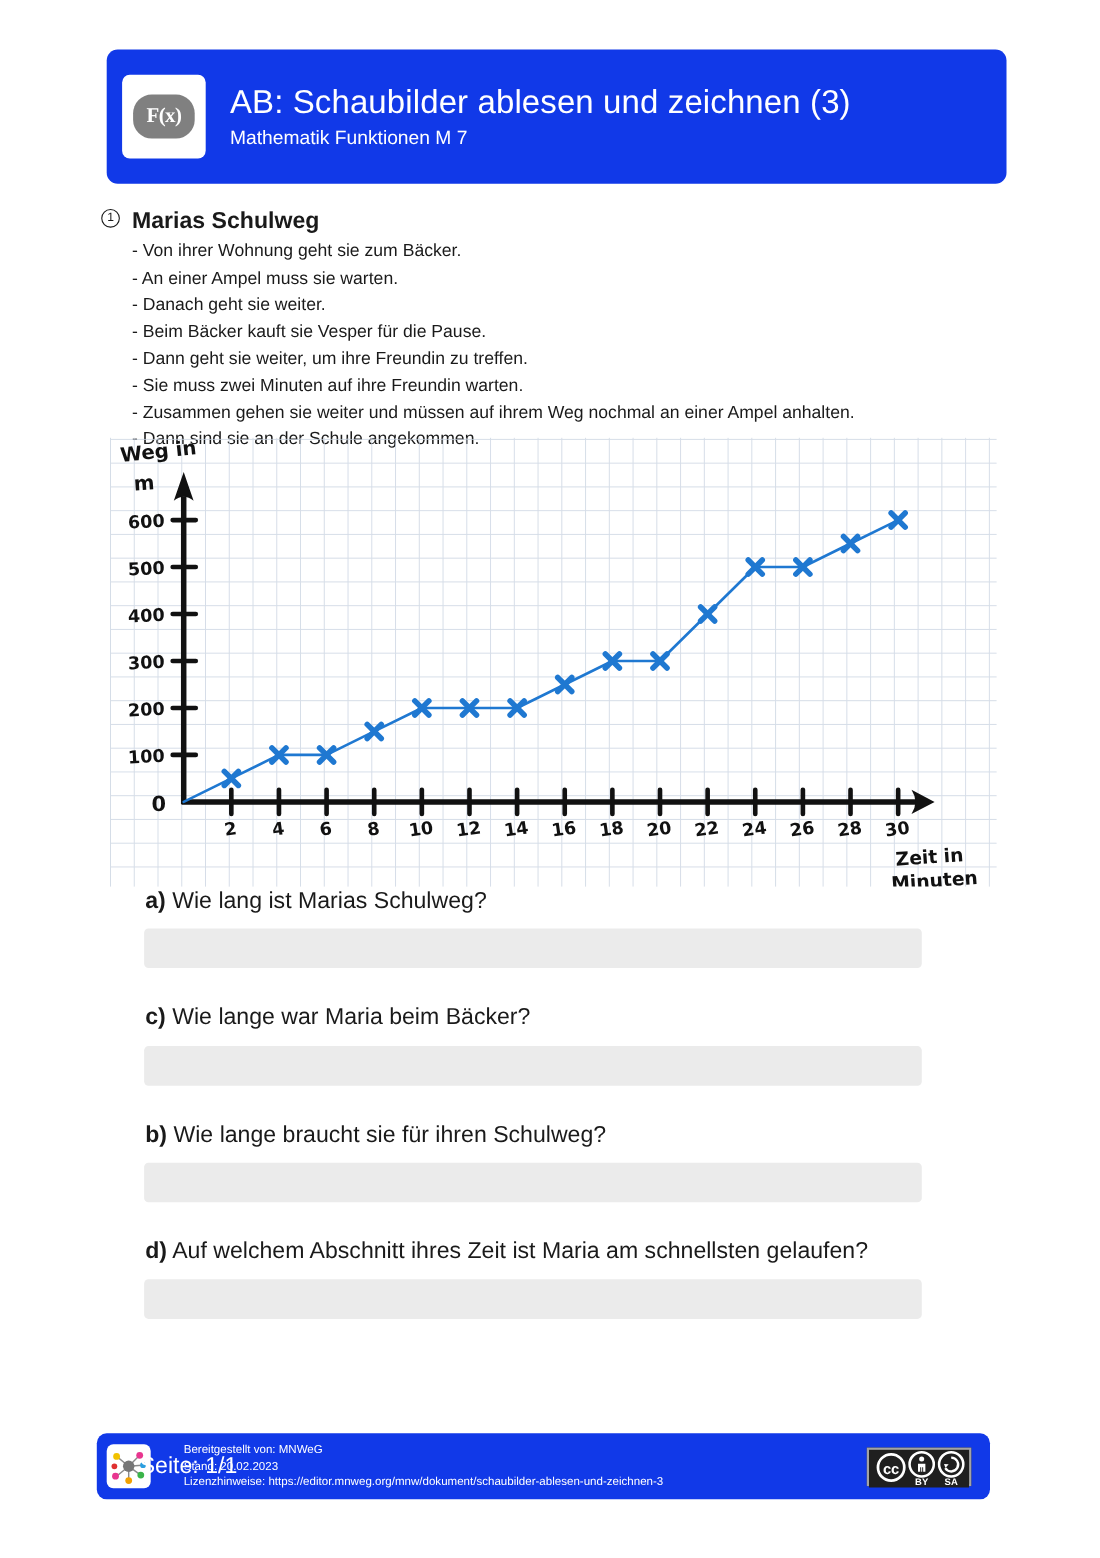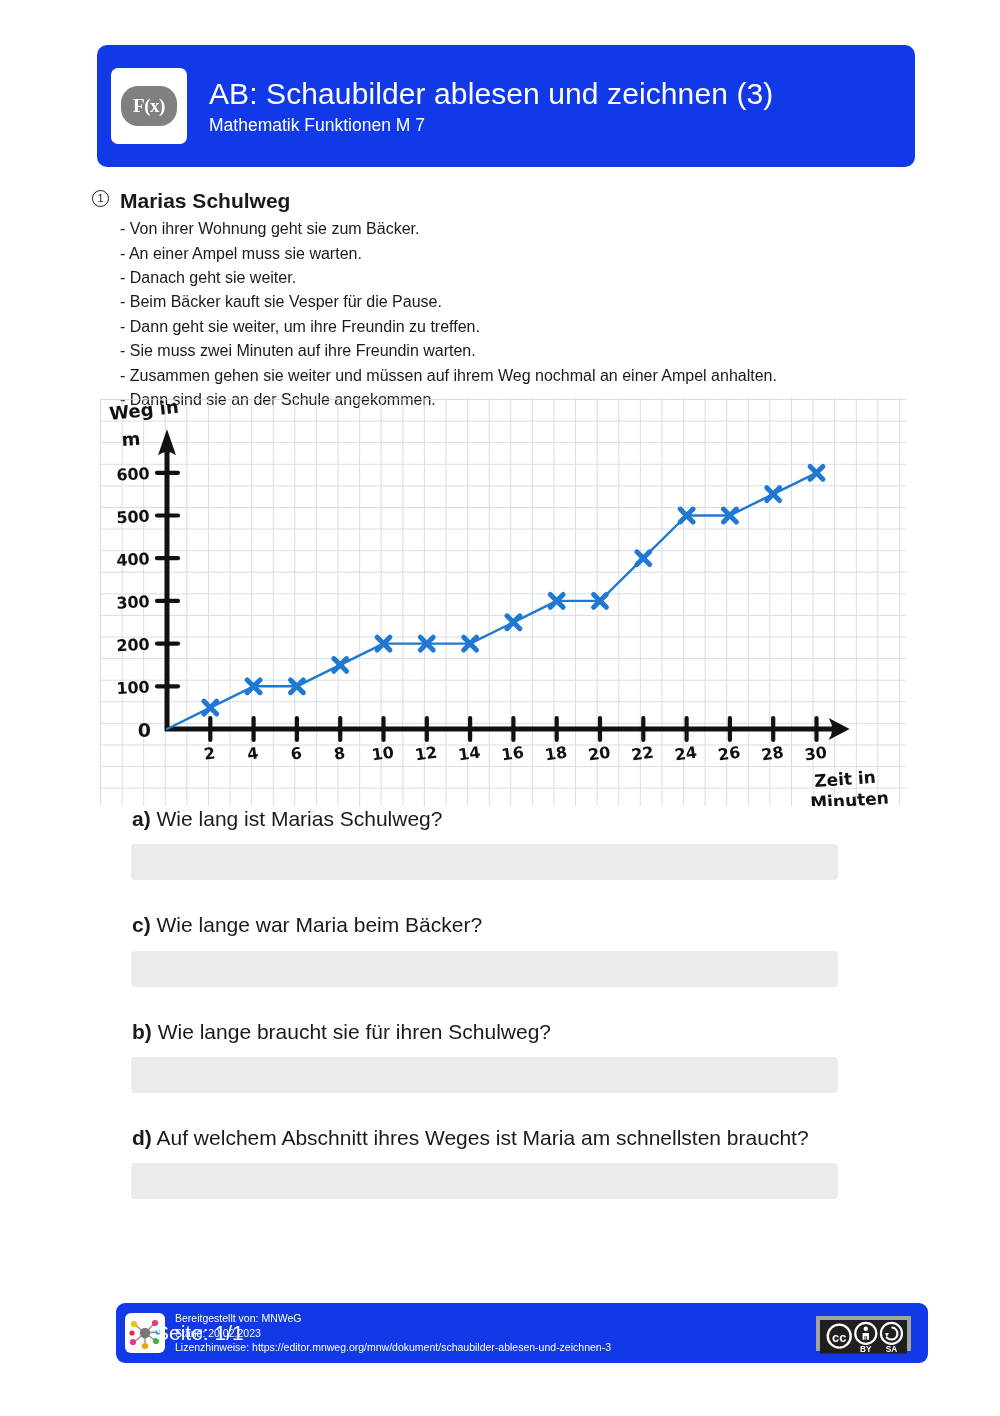--- a/index.html
+++ b/index.html
@@ -100,44 +100,44 @@
   .q-answer {
     height: 36px;
     background: #ebebeb;
     border-radius: 4px;
     margin-bottom: 31px;
   }
 
   
   .footer {
     position: absolute;
-    left: 116px; top: 1303px;
+    left: 88px; top: 1303px;
     width: 812px; height: 60px;
     background: #1139e8;
     border-radius: 9px;
-    display: flex; align-items: center;
+    display: flex; align-items: center; gap: 20px;
   }
   .footer-logo {
     width: 40px; height: 40px; flex: none;
     margin-left: 9px;
     background: #ffffff; border-radius: 6px;
     position: relative;
   }
   .footer-texts { margin-left: 10px; color: #ffffff; }
   .footer-line { font-size: 10.5px; line-height: 14.5px; white-space: nowrap; }
   .footer-page {
     position: absolute; left: 0; right: 0;
     text-align: left; color: #ffffff;
     font-size: 21px; pointer-events: none; margin-left: 39px;
   }
   .cc-badge {
     position: absolute; right: 17px;
     width: 95px; height: 35px;
     background: #1f1f1f;
-    border: 4px solid #a3a3a3;
+    border: 2px solid #a3a3a3;
     display: flex; align-items: flex-start;
   }
 </style>
 </head>
 <body>
 
 <div class="header">
   <div class="header-iconbox">
     <div class="header-icon-inner">F(x)</div>
   </div>
@@ -306,21 +306,21 @@
   <div class="q-block">
     <div class="q-text">
       <b>b)</b>
       <span>Wie lange braucht sie für ihren Schulweg?</span>
     </div>
     <div class="q-answer"></div>
   </div>
   <div class="q-block">
     <div class="q-text">
       <b>d)</b>
-      <span>Auf welchem Abschnitt ihres Weges ist Maria am schnellsten braucht?</span>
+      <span>Auf welchem Abschnitt ihres Zeit ist Maria am schnellsten gelaufen?</span>
     </div>
     <div class="q-answer"></div>
   </div>
 </div>
 
 <div class="footer">
   <div class="footer-logo">
     <svg viewBox="0 0 40 40" width="40" height="40">
       <g stroke="#8a8a8a" stroke-width="1.3">
         <line x1="20" y1="20" x2="9" y2="11"></line>

